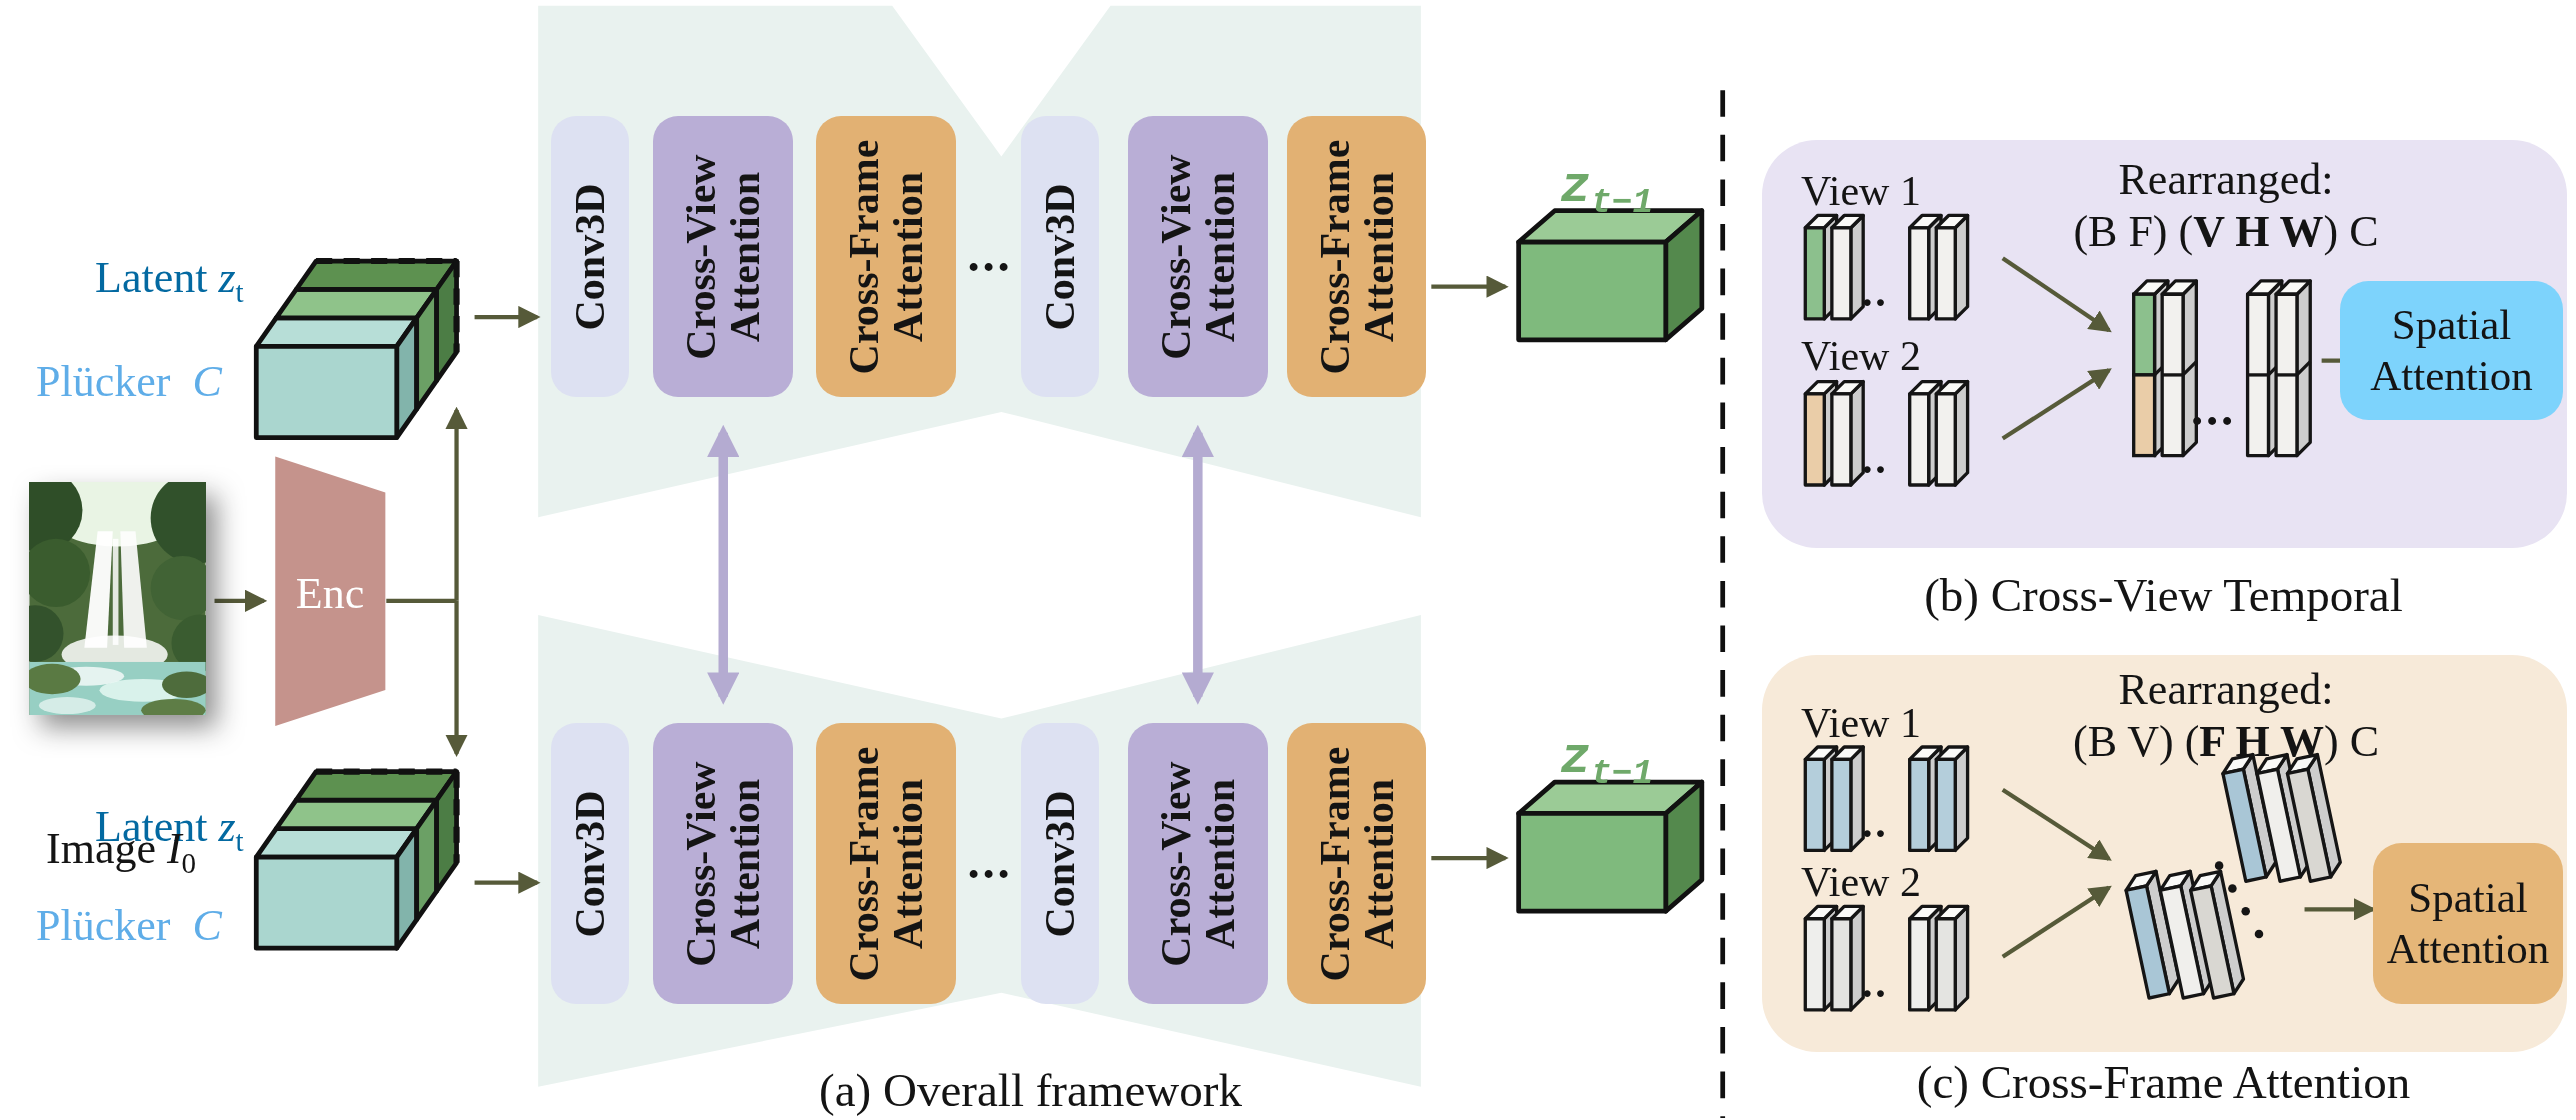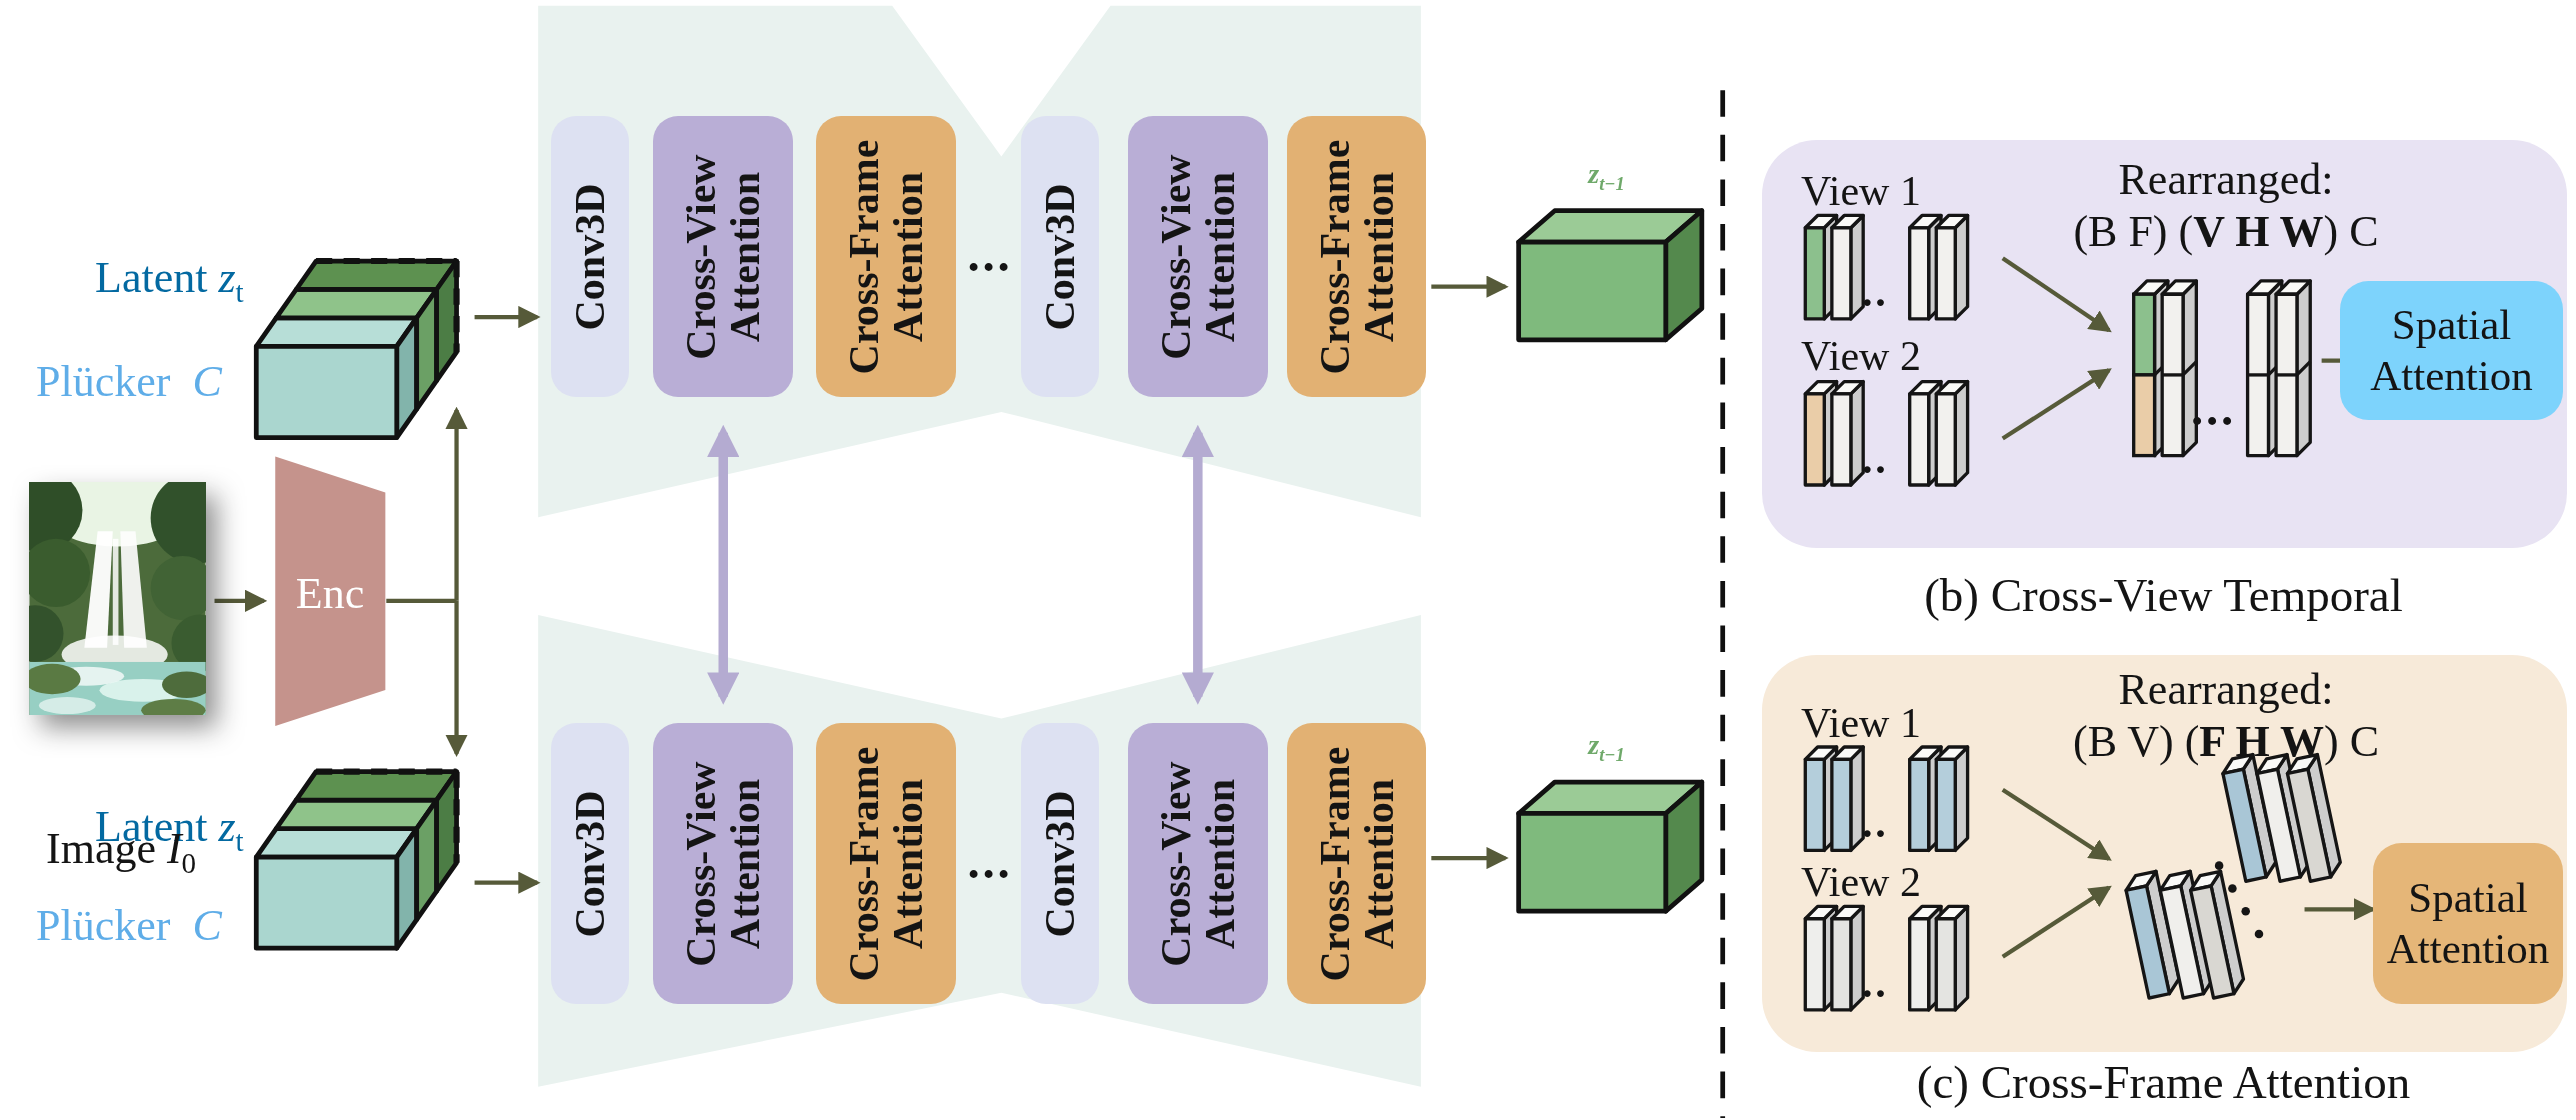--- a/index.html
+++ b/index.html
@@ -23,21 +23,21 @@
   .attn-box.spatial{background:#7dd3fc;}
   .attn-box.temporal{background:#e5b678;}
   
   .lbl{position:absolute;font-size:44px;white-space:nowrap;}
   .green{color:#0369a1;} .blue{color:#5fade8;}
   .caption{position:absolute;text-align:center;font-size:47px;white-space:nowrap;}
   .dots{position:absolute;font-weight:700;font-size:49px;letter-spacing:2.8px;}
   .dots.small{font-size:42px;}
   sub{font-size:.66em;}
   .mv{font-style:italic;}
-  .zlab{position:absolute;font-weight:700;font-style:italic;font-size:28px;color:#6fa96a;text-align:center;width:161px;}
+  .zlab{position:absolute;font-weight:700;font-style:italic;font-size:52px;color:#6fa96a;text-align:center;width:161px;font-family:Liberation Mono, monospace;}
   .enc-lbl{position:absolute;color:#ffffff;font-size:44px;text-align:center;width:110px;}
   .photo{position:absolute;left:28.5px;top:482px;width:177px;height:233px;
          box-shadow:11.4px 13.3px 25px rgba(30,30,30,.5);}
   .rearranged{position:absolute;text-align:center;font-size:44px;line-height:1.18;}
 </style>
 </head>
 <body>
 
 <div class="canvas">
 
@@ -320,15 +320,16 @@
   <div class="rearranged" style="left:2022px;top:664px;width:408px;">
     <div>Rearranged:</div>
     <div><span>(B V) (</span><b>F H W</b><span>) C</span></div>
   </div>
   <div class="attn-box temporal" style="left:2373px;top:843px;width:190px;height:161px;">
     <div>Spatial</div>
       <div>Attention</div>
   </div>
   <div class="caption" style="left:1879px;top:1055px;width:569px;"><span>(c) Cross-Frame Attention</span></div>
 
+  <div class="caption" style="left:793px;top:1063px;width:475px;"><span>(a) Overall framework</span></div>
 
 </div>
 
 
 </body></html>

